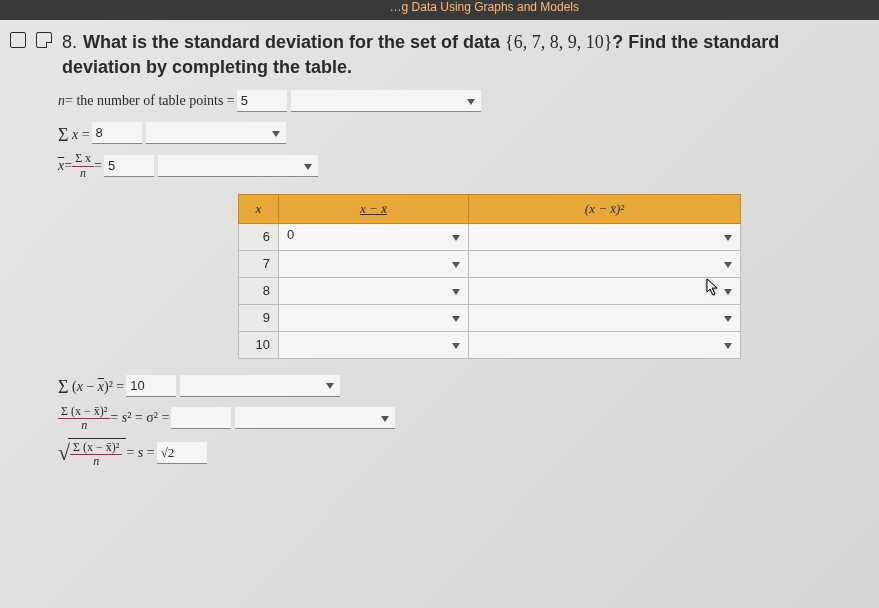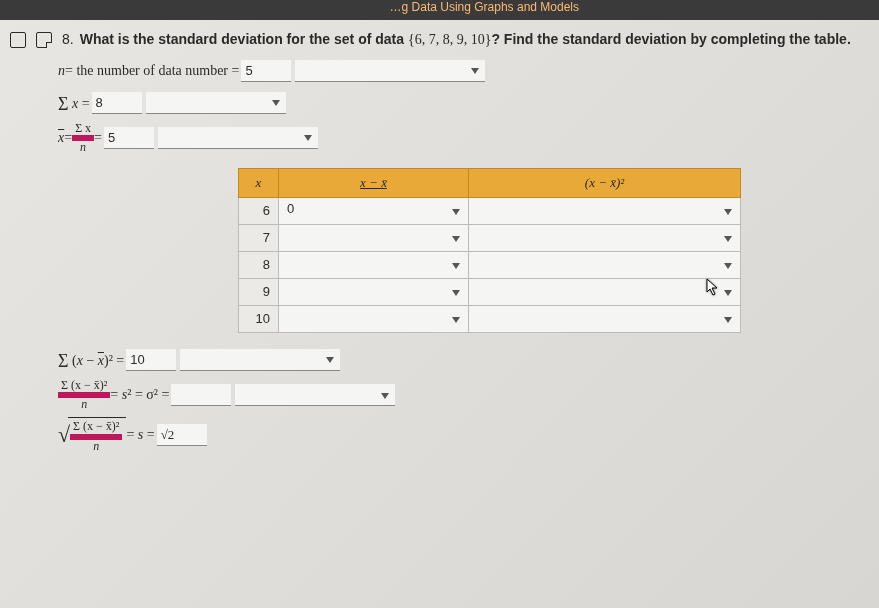--- a/index.html
+++ b/index.html
@@ -15,38 +15,38 @@
   padding: 0 300px 0 0; text-align: right;
   font-size: 12px; line-height: 14px; overflow: hidden;
 }
 .page {
   padding: 10px 20px 10px 10px;
 }
 .q-row { display: flex; align-items: flex-start; gap: 10px; margin-bottom: 8px; }
 .icon-box { width: 16px; height: 16px; border: 1.5px solid #2a2a2a; border-radius: 2px; margin-top: 2px; flex-shrink: 0; }
 .icon-box.note { position: relative; }
 .icon-box.note::after { content: ""; position: absolute; right: -1px; bottom: -1px; width: 5px; height: 5px; background: #e8e6e2; border-top: 1.5px solid #2a2a2a; border-left: 1.5px solid #2a2a2a; }
-.q-text { font-size: 14px; line-height: 1.4; }
+.q-text { font-size: 18px; line-height: 1.4; }
 .q-num { margin-right: 6px; }
 .math { font-family: 'Cambria Math', 'Times New Roman', serif; }
 .content { padding-left: 48px; font-size: 14px; }
 .line { display: flex; align-items: center; margin: 6px 0; min-height: 26px; }
 .input-field {
   display: inline-flex; align-items: center; min-width: 50px; height: 22px;
   border-bottom: 1px solid #888; background: #f5f5f3; padding: 0 4px;
   font-size: 13px; margin: 0 2px;
 }
 .dd { position: relative; display: inline-flex; align-items: center; min-height: 22px; border-bottom: 1px solid #888; background: #f5f5f3; padding: 0 20px 0 6px; font-size: 13px; margin: 0 2px; }
 .dd::after { content: ""; position: absolute; right: 6px; top: 50%; margin-top: -2px; border-left: 4px solid transparent; border-right: 4px solid transparent; border-top: 6px solid #555; }
 .dd.med { min-width: 160px; }
 .dd.wide { min-width: 190px; }
 .dd.w2 { min-width: 140px; }
 .sigma { font-size: 18px; display: inline-block; transform: translateY(2px); }
 .frac { display: inline-flex; flex-direction: column; align-items: center; font-size: 12px; line-height: 1.1; vertical-align: middle; }
-.frac .num { border-bottom: 6px solid #be185d; padding: 0 3px; }
+.frac .num { border-bottom: 1px solid #be185d; padding: 0 3px; }
 .frac .den { padding: 0 3px; }
 .ital { font-style: italic; }
 .bar { text-decoration: overline; }
 table.data { border-collapse: collapse; margin: 14px 0 14px 180px; font-size: 13px; }
 table.data th { background: #e8a938; color: #2a2a2a; padding: 6px 8px; border: 1px solid #c48820; font-weight: normal; font-family: 'Times New Roman', serif; font-style: italic; }
 table.data th.col-x { width: 40px; }
 table.data th.col-diff { width: 190px; text-decoration: underline; }
 table.data th.col-sq { width: 272px; text-align: center; position: relative; }
 table.data td { border: 1px solid #bbb; padding: 3px 4px; background: #f5f5f3; height: 26px; vertical-align: middle; }
 table.data td.xcell { text-align: right; padding-right: 8px; background: #eceae6; }
@@ -73,21 +73,21 @@
     <div class="icon-box note"></div>
     <div class="q-text">
       <span class="q-num">8.</span><b>What is the standard deviation for the set of data </b><span class="math">{6, 7, 8, 9, 10}</span><b>? Find the standard deviation by completing the table.</b>
     </div>
   </div>
 
   <div class="content">
 
     <div class="line">
       <span class="math ital">n</span>
-      <span class="math"> = the number of data number = </span>
+      <span class="math"> = the number of table points = </span>
       <span class="input-field">5</span>
       <span class="dd wide"></span>
     </div>
 
     <div class="line">
       <span class="math"><span class="sigma">Σ</span> <span class="ital">x</span> = </span>
       <span class="input-field">8</span>
       <span class="dd w2"></span>
     </div>
 

